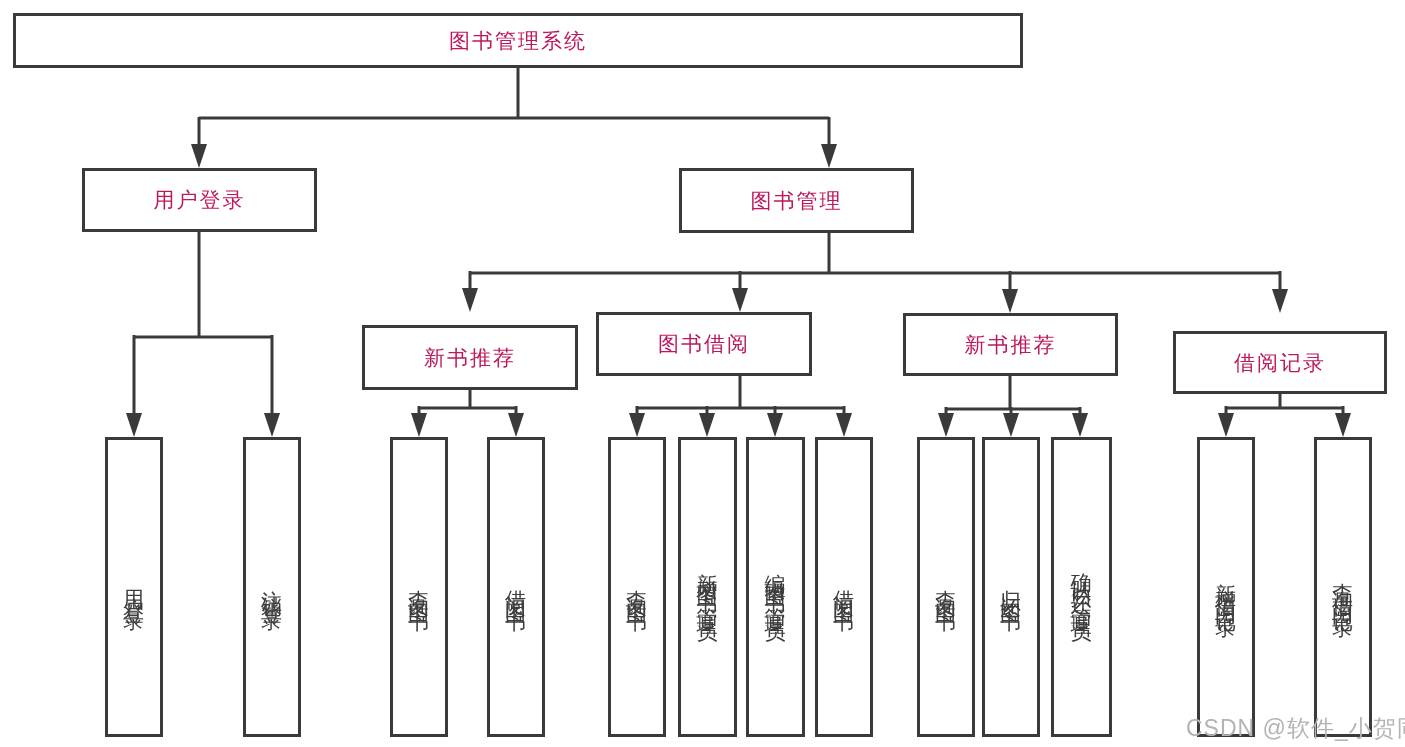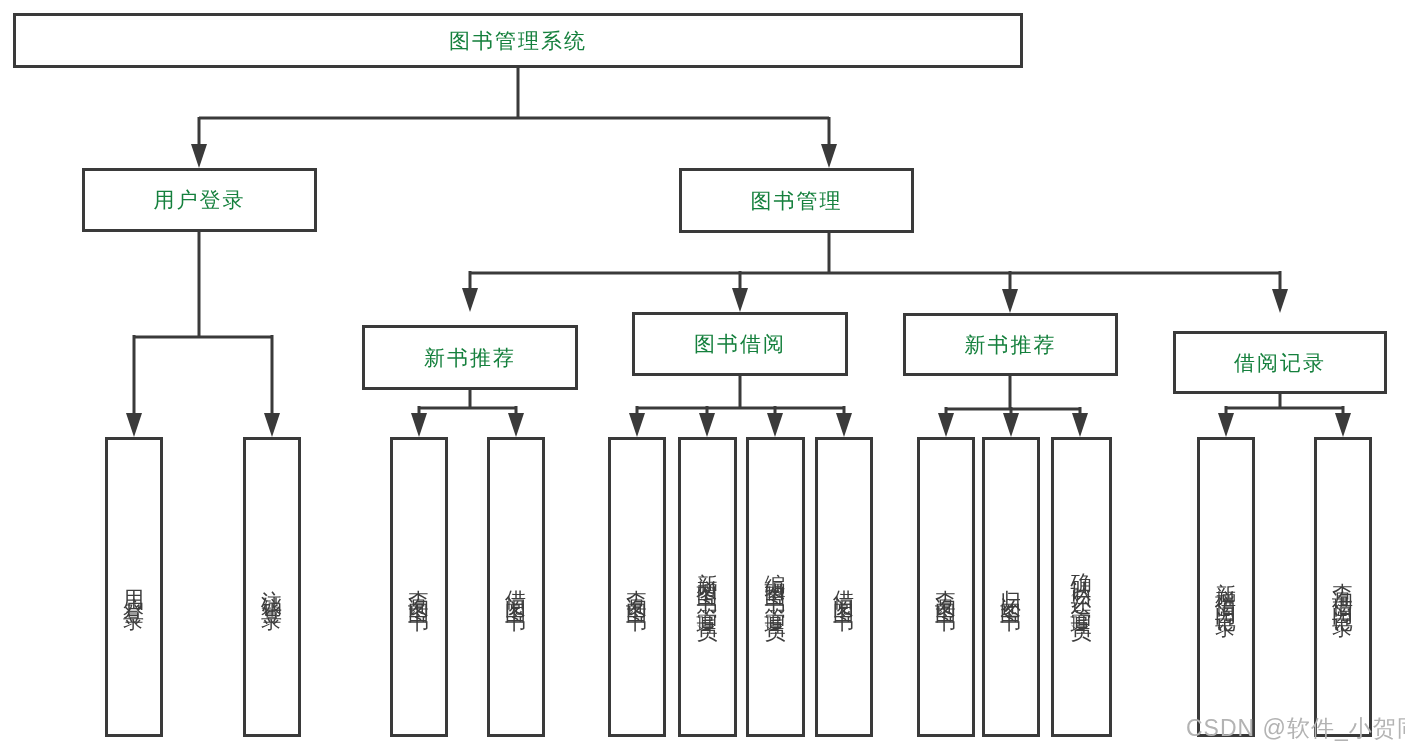--- a/index.html
+++ b/index.html
@@ -19,21 +19,21 @@
   }
   .hbox {
     position: absolute;
     box-sizing: border-box;
     border: 3px solid #3a3a3a;
     background: #ffffff;
     display: flex;
     align-items: center;
     justify-content: center;
     font-size: 21px;
-    color: #15803d;
+    color: #be185d;
     letter-spacing: 2px;
     z-index: 2;
   }
   .vbox {
     position: absolute;
     box-sizing: border-box;
     border: 3px solid #3a3a3a;
     background: #ffffff;
     top: 437px;
     width: 58px;
@@ -50,21 +50,21 @@
     letter-spacing: 7px;
     line-height: 1;
     color: #3d3d3d;
     white-space: nowrap;
   }
   
   .pos-root  { left: 13px;   top: 13px;  width: 1010px; height: 55px; }
   .pos-login { left: 82px;   top: 168px; width: 235px;  height: 64px; }
   .pos-mgmt  { left: 679px;  top: 168px; width: 235px;  height: 65px; }
   .pos-g2    { left: 362px;  top: 325px; width: 216px;  height: 65px; }
-  .pos-g3    { left: 632px;  top: 312px; width: 216px;  height: 64px; }
+  .pos-g3    { left: 596px;  top: 312px; width: 216px;  height: 64px; }
   .pos-g4    { left: 903px;  top: 313px; width: 215px;  height: 63px; }
   .pos-g5    { left: 1173px; top: 331px; width: 214px;  height: 63px; }
   
   .pos-l1  { left: 105px; }
   .pos-l2  { left: 243px; }
   .pos-l3  { left: 390px; }
   .pos-l4  { left: 487px; }
   .pos-l5  { left: 608px; }
   .pos-l6  { left: 678px; width: 59px; }
   .pos-l7  { left: 746px; width: 59px; }

